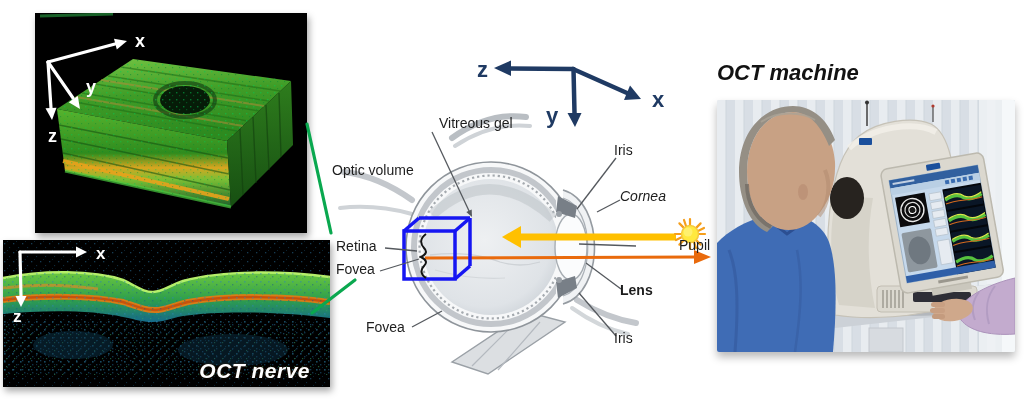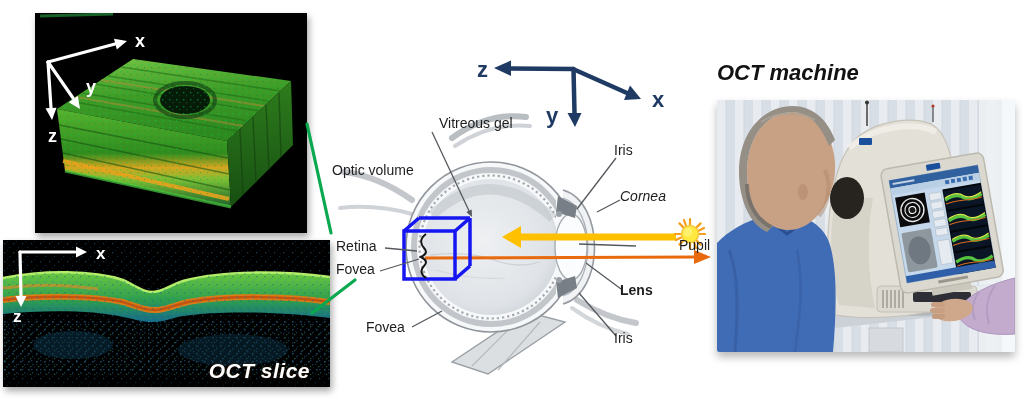--- a/index.html
+++ b/index.html
@@ -135,21 +135,21 @@
       </g>
       <g stroke="#fff" stroke-width="3.2" stroke-linecap="round">
         <line x1="17" y1="12" x2="72" y2="12"></line>
         <polygon points="84,12 73,6.5 73,17.5" fill="#fff" stroke="none"></polygon>
         <line x1="17" y1="12" x2="18" y2="56"></line>
         <polygon points="18,67 12.5,56 23.5,56" fill="#fff" stroke="none"></polygon>
       </g>
       <text x="93" y="19" fill="#fff" font-size="17" font-weight="bold">x</text>
       <text x="10" y="82" fill="#fff" font-size="17" font-weight="bold">z</text>
     </svg>
-    <div class="img-caption" id="slice-caption">OCT slice</div>
+    <div class="img-caption" id="slice-caption">OCT nerve</div>
   </div>
 
   <svg id="eye-svg" width="385" height="345" viewBox="330 35 385 345">
     <defs>
       <radialGradient id="vitG" cx="0.45" cy="0.45" r="0.65">
         <stop offset="0" stop-color="#eef0f2"></stop>
           <stop offset="0.75" stop-color="#dfe3e7"></stop>
           <stop offset="1" stop-color="#c9cfd5"></stop>
       </radialGradient>
     </defs>

